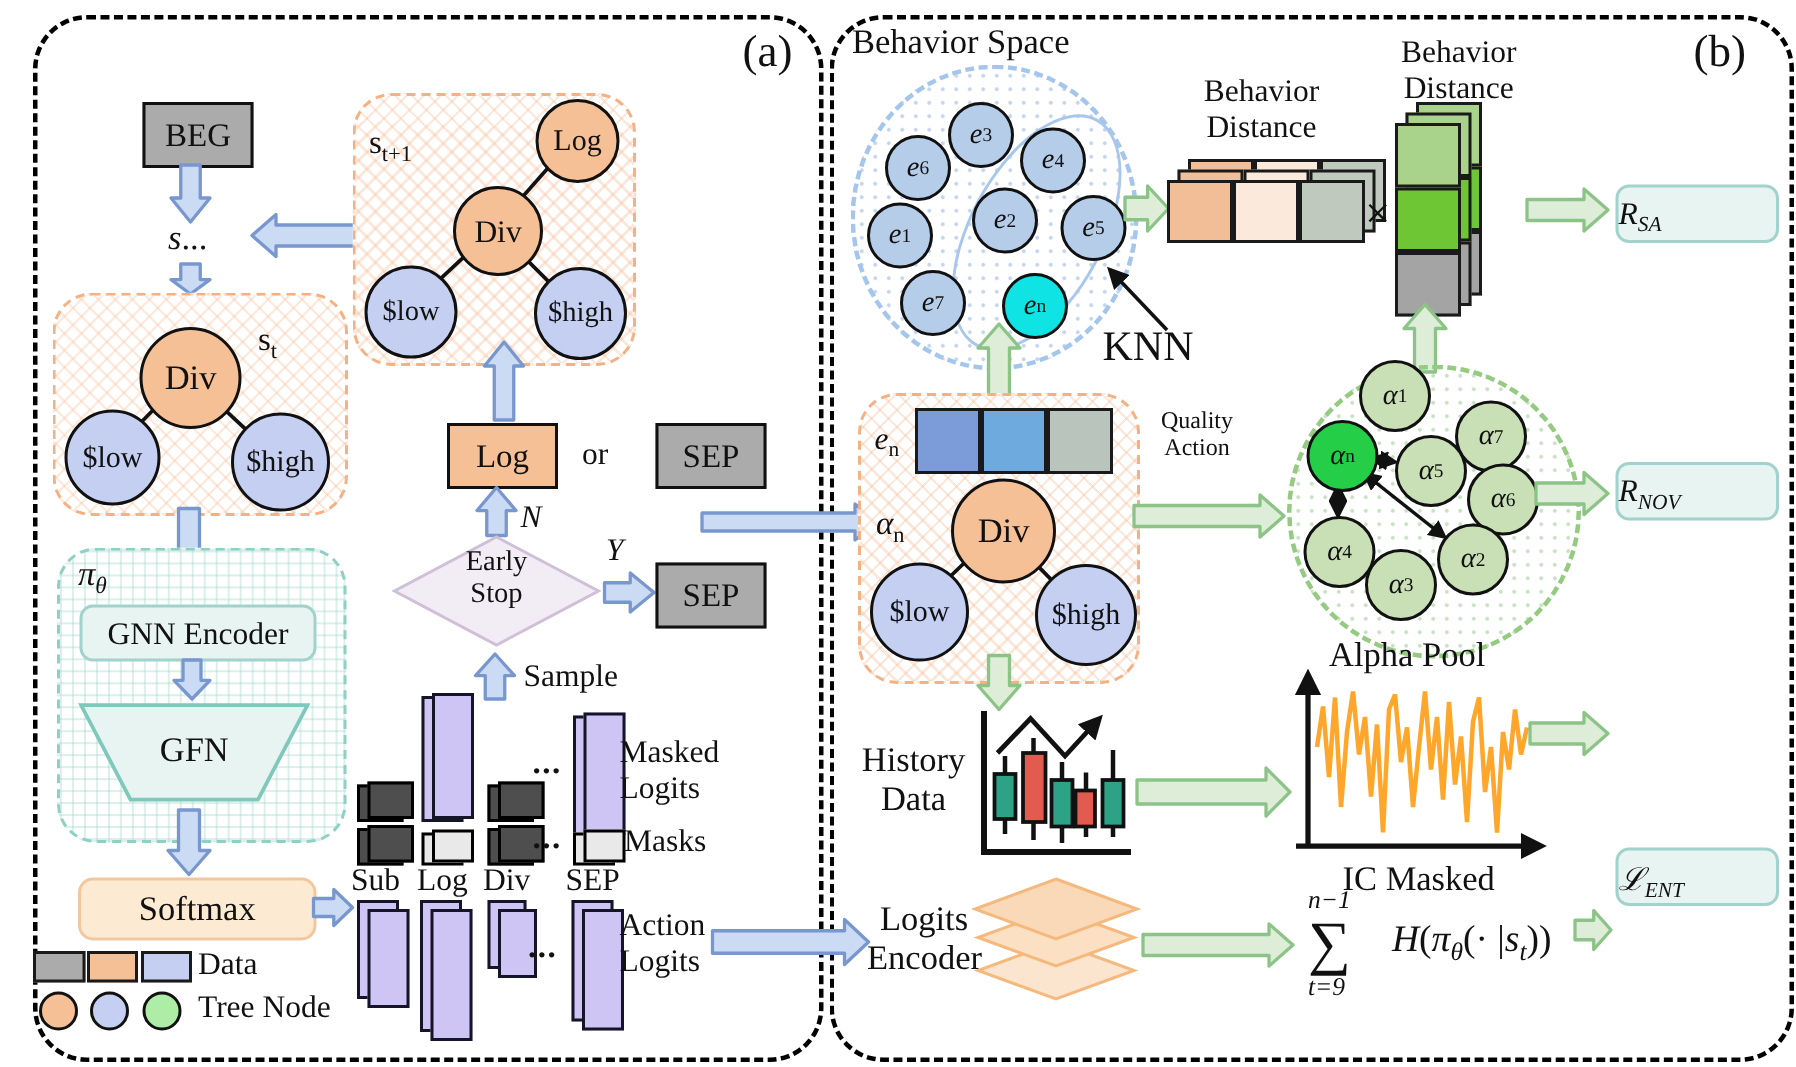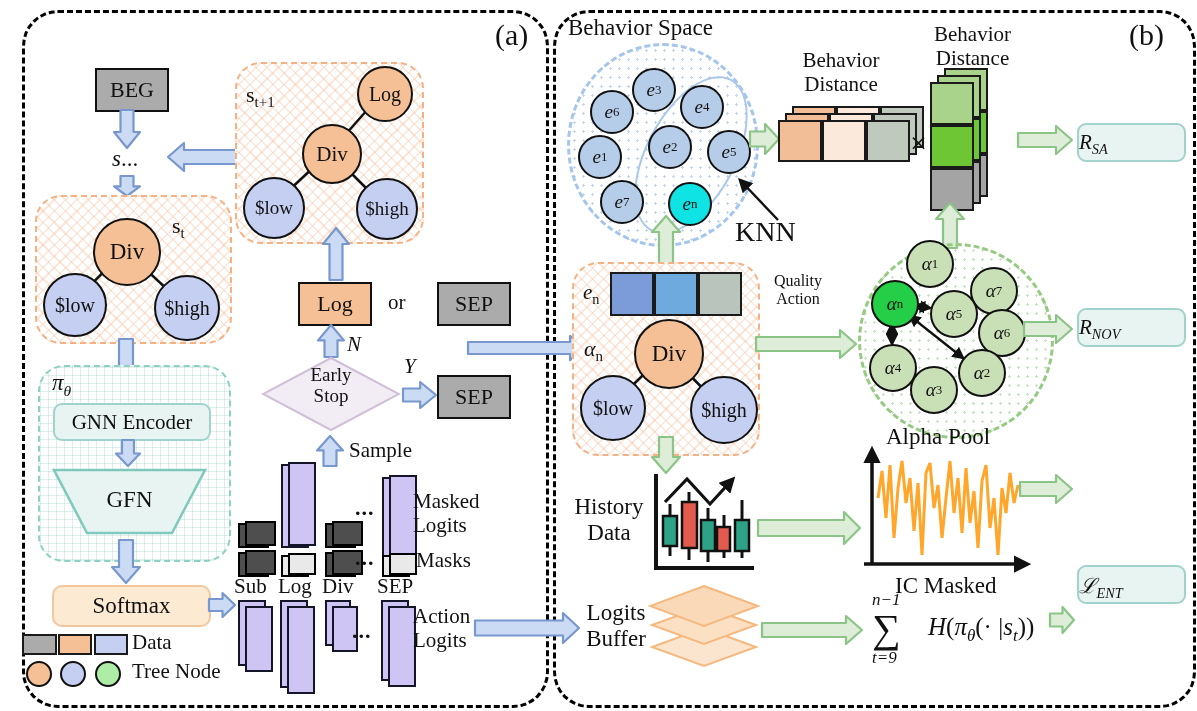--- a/index.html
+++ b/index.html
@@ -453,21 +453,21 @@
   </svg>
   <div class="abs" style="left:895px;top:573px;font-size:23px">IC Masked</div>
   <div class="abs barrow" style="left:1020px;top:475px;width:52px;height:28px">
       <svg width="52" height="28" viewBox="0 0 52 28" style="overflow:visible">
         <polygon points="0,7 36,7 36,0 52,14 36,28 36,21 0,21" fill="var(--arrow_green_fill)" stroke="var(--arrow_green_stroke)" stroke-width="2.2" stroke-linejoin="round"></polygon>
       </svg>
     </div>
 
   <div class="abs l2" style="left:578px;top:600px;width:76px;font-size:23px">
     <div>Logits</div>
-      <div>Buffer</div>
+      <div>Encoder</div>
   </div>
   <svg class="abs" style="left:648px;top:584px" width="114" height="100">
     <polygon points="56,44 108,63 56,82 4,63" fill="#FBE5CE" stroke="var(--buffer_stroke)" stroke-width="2"></polygon>
     <polygon points="56,22 108,41 56,60 4,41" fill="#FBE0C4" stroke="var(--buffer_stroke)" stroke-width="2"></polygon>
     <polygon points="56,2 110,22 56,42 2,22" fill="var(--buffer_fill)" stroke="var(--buffer_stroke)" stroke-width="2"></polygon>
   </svg>
   <div class="abs barrow" style="left:762px;top:616px;width:100px;height:28px">
       <svg width="100" height="28" viewBox="0 0 100 28" style="overflow:visible">
         <polygon points="0,7 84,7 84,0 100,14 84,28 84,21 0,21" fill="var(--arrow_green_fill)" stroke="var(--arrow_green_stroke)" stroke-width="2.2" stroke-linejoin="round"></polygon>
       </svg>

